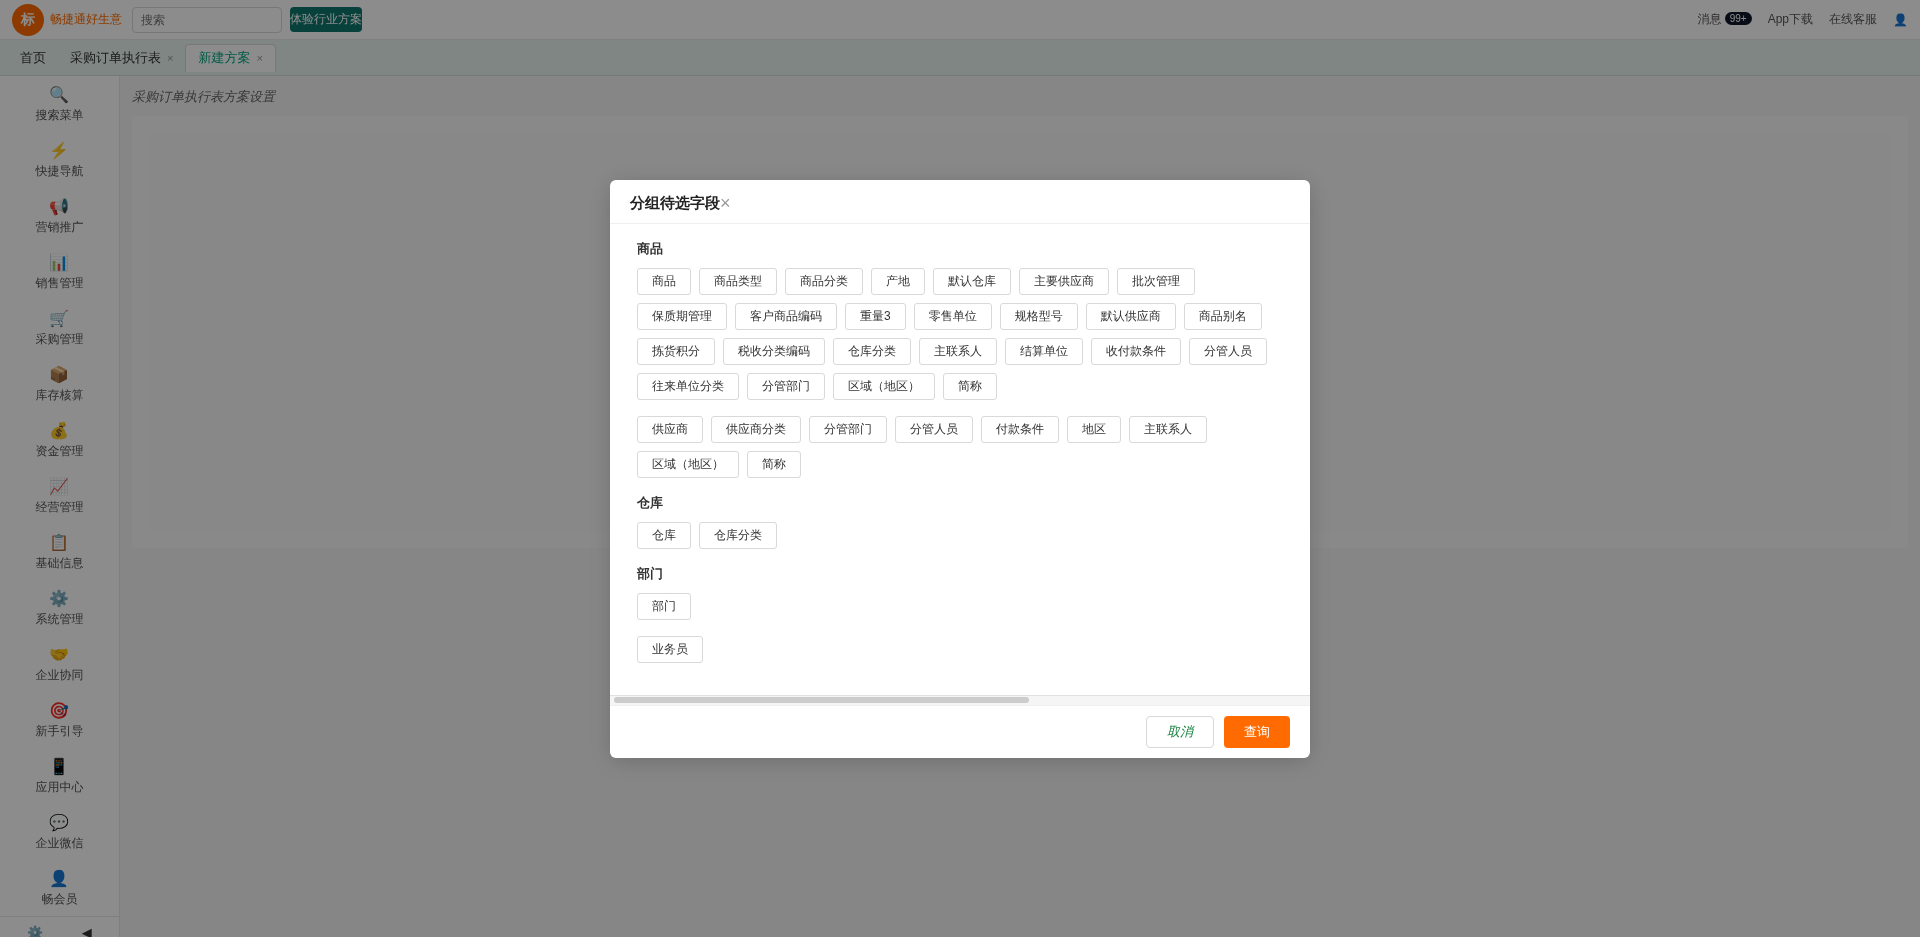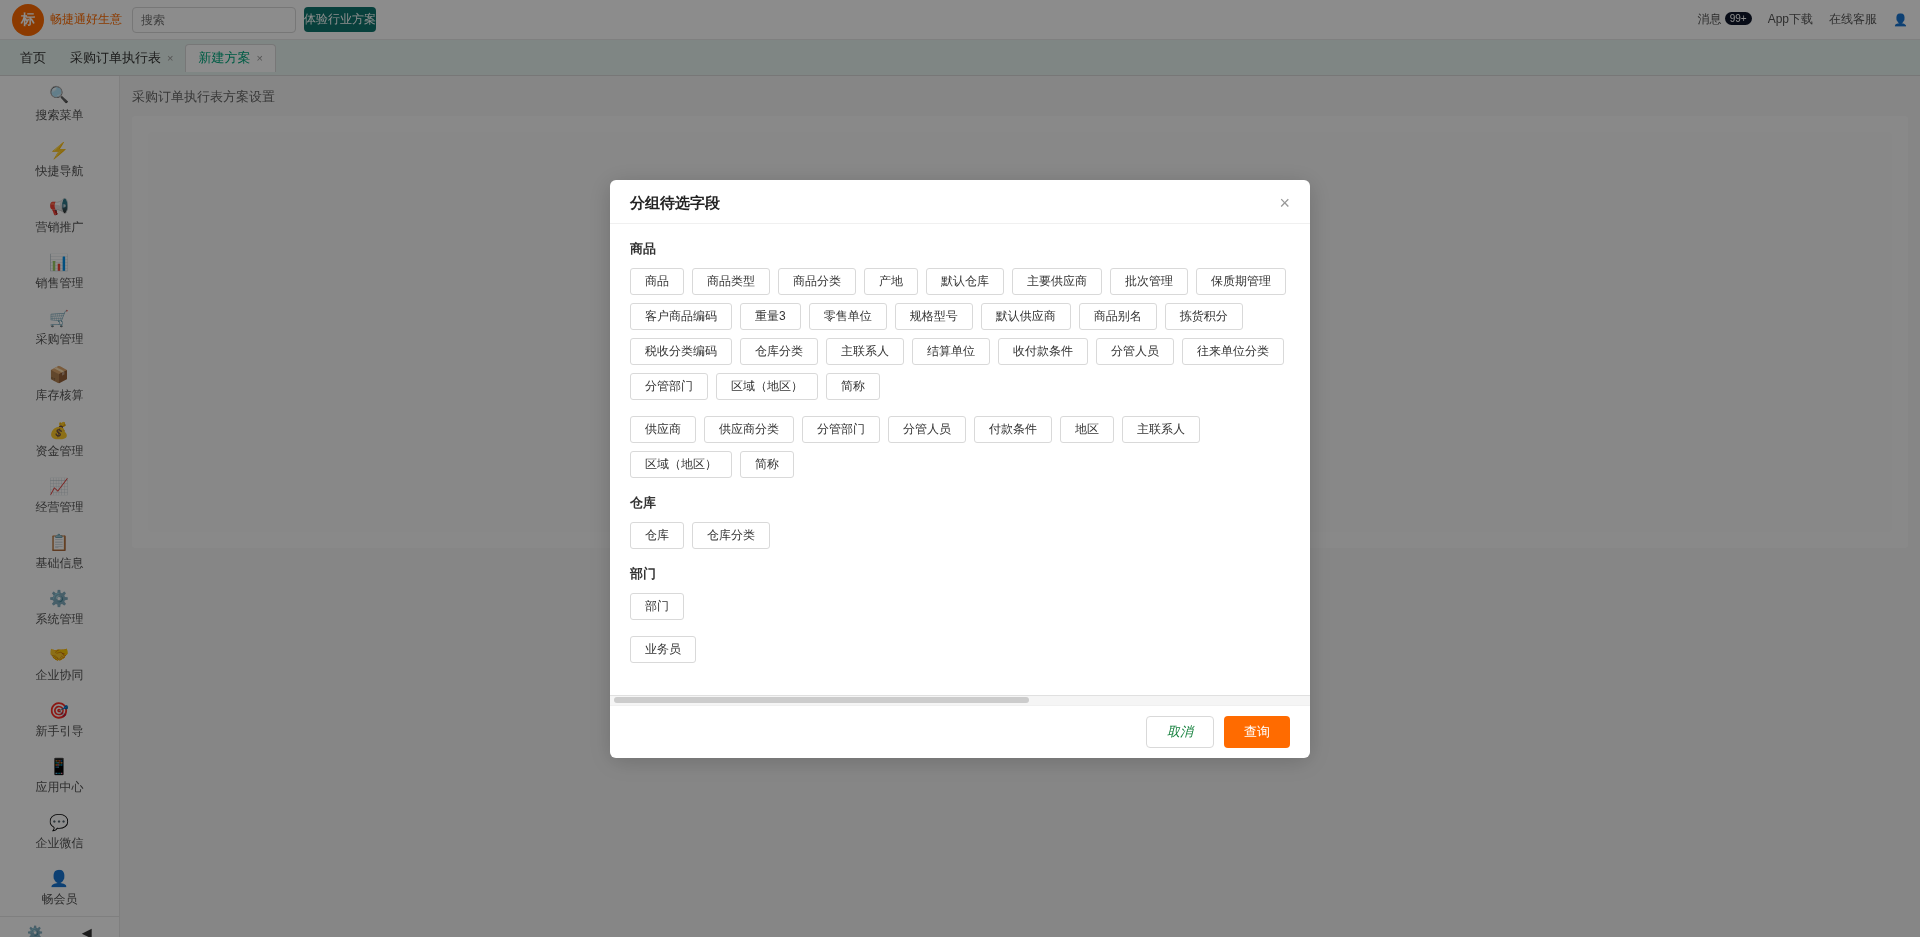--- a/index.html
+++ b/index.html
@@ -31,21 +31,21 @@
       margin-right: 6px;
     }
     .logo-text { font-size: 12px; color: #ff6b00; line-height: 1.2; }
     .top-nav-bar {
       flex: 1;
       display: flex;
       align-items: center;
       gap: 8px;
     }
     .top-search {
-      width: 164px;
+      width: 150px;
       height: 26px;
       border: 1px solid #d9d9d9;
       border-radius: 4px;
       padding: 0 8px;
       font-size: 12px;
     }
     .top-btn-experience {
       background: #0f766e;
       color: white;
       border: none;
@@ -146,20 +146,21 @@
       padding: 12px;
       min-height: calc(100vh - 76px);
       background: #f5f5f5;
     }
 
     
     .page-breadcrumb {
       font-size: 13px;
       color: #666;
       margin-bottom: 10px;
+      font-style: italic;
     }
 
     
     .content-panel {
       background: #fff;
       border-radius: 4px;
       padding: 16px;
       opacity: 0.5;
     }
 
@@ -181,21 +182,21 @@
       width: 700px;
       max-height: 580px;
       display: flex;
       flex-direction: column;
       position: relative;
       box-shadow: 0 4px 24px rgba(0,0,0,0.18);
     }
     .modal-header {
       display: flex;
       align-items: center;
-      justify-content: space-between;
+      justify-content: flex-start;
       padding: 14px 20px 10px;
       border-bottom: 1px solid #f0f0f0;
       flex-shrink: 0;
     }
     .modal-title {
       font-size: 15px;
       font-weight: 600;
       color: #222;
     }
     .modal-close {
@@ -229,20 +230,21 @@
     .modal-scrollbar-x-inner {
       width: 60%;
       height: 6px;
       background: #ccc;
       border-radius: 3px;
     }
 
     
     .field-section {
       margin-bottom: 16px;
+      margin-left: 7px;
     }
     .field-section-title {
       font-size: 13px;
       font-weight: 600;
       color: #333;
       margin-bottom: 10px;
     }
     .field-tags {
       display: flex;
       flex-wrap: wrap;

